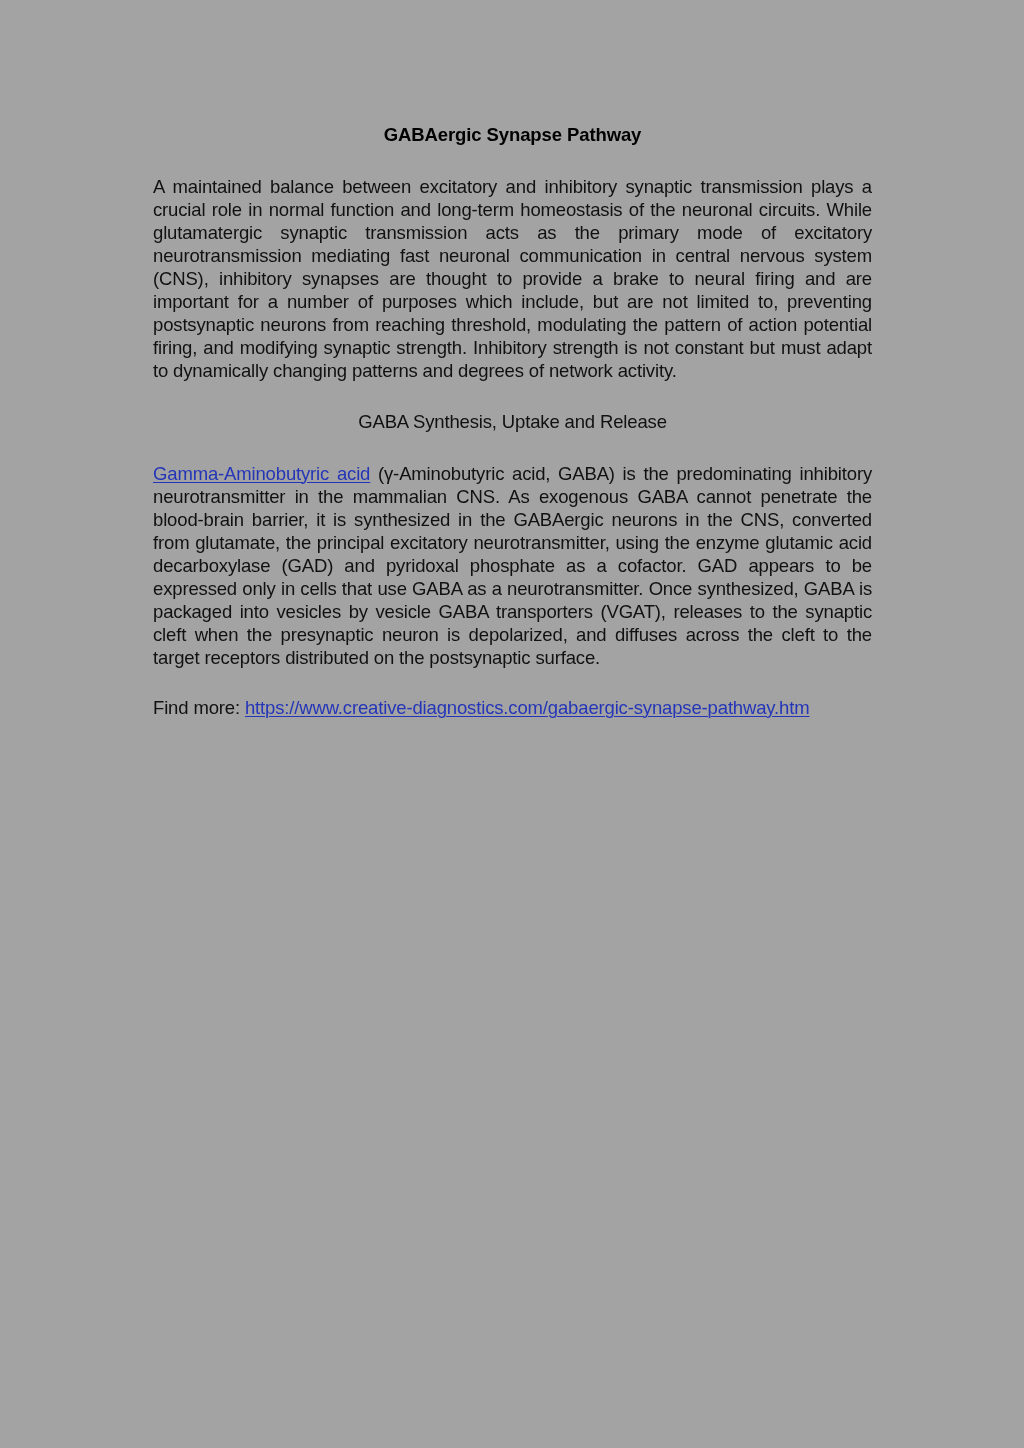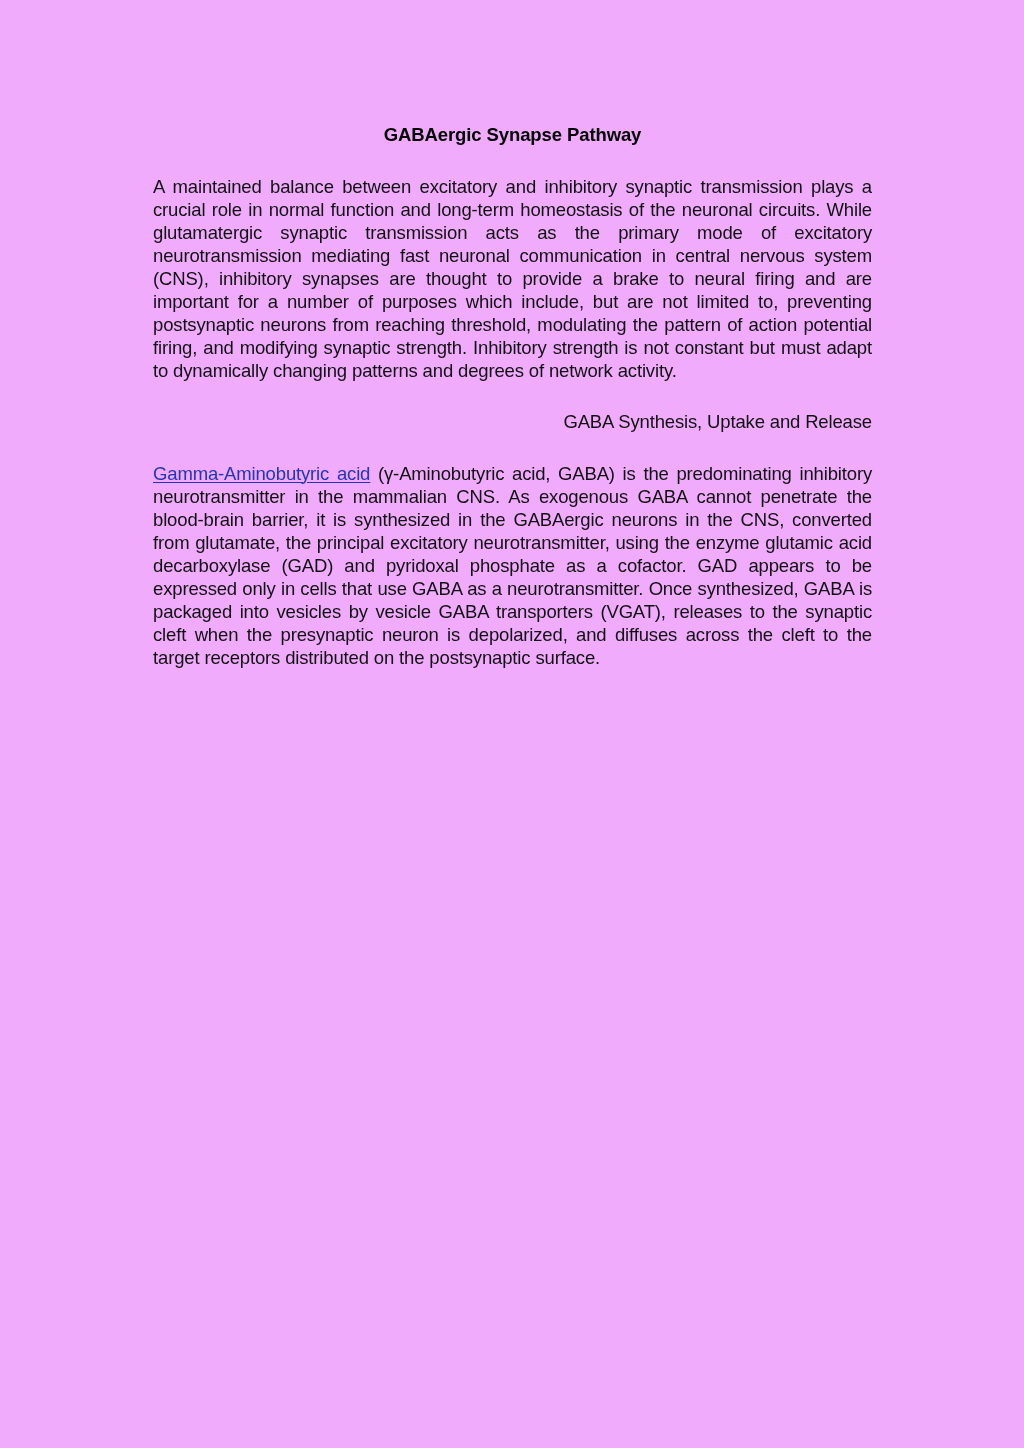--- a/index.html
+++ b/index.html
@@ -14,21 +14,21 @@
     font-family: "Liberation Sans", sans-serif;
     -webkit-font-smoothing: antialiased;
   }
 
   .page {
     position: absolute;
     left: 0;
     top: 0;
     width: 1024px;
     height: 1448px;
-    background: #f0abfc;
+    background: #a3a3a3;
     overflow: hidden;
   }
 
   .content {
     position: absolute;
     left: 153px;
     top: 122px;
     width: 719px;
   }
 
@@ -52,21 +52,21 @@
     letter-spacing: -0.15px;
     word-spacing: 0px;
     hyphens: none;
   }
 
   p.section-heading {
     margin: 0 0 26.5px 0;
     font-size: 18.5px;
     line-height: 26.5px;
     color: #111111;
-    text-align: right;
+    text-align: center;
     font-weight: normal;
     letter-spacing: -0.15px;
   }
 
   p.findmore {
     margin: 0;
     font-size: 18.5px;
     line-height: 26.5px;
     color: #111111;
     text-align: left;
@@ -91,15 +91,16 @@
   <div class="content">
 
     <div class="doc-title">GABAergic Synapse Pathway</div>
 
     <p class="body-para">A maintained balance between excitatory and inhibitory synaptic transmission plays a crucial role in normal function and long-term homeostasis of the neuronal circuits. While glutamatergic synaptic transmission acts as the primary mode of excitatory neurotransmission mediating fast neuronal communication in central nervous system (CNS), inhibitory synapses are thought to provide a brake to neural firing and are important for a number of purposes which include, but are not limited to, preventing postsynaptic neurons from reaching threshold, modulating the pattern of action potential firing, and modifying synaptic strength. Inhibitory strength is not constant but must adapt to dynamically changing patterns and degrees of network activity.</p>
 
     <p class="section-heading">GABA Synthesis, Uptake and Release</p>
 
     <p class="body-para"><a class="doclink inline-term" href="#">Gamma-Aminobutyric acid</a><span> (γ-Aminobutyric acid, GABA) is the predominating inhibitory neurotransmitter in the mammalian CNS. As exogenous GABA cannot penetrate the blood-brain barrier, it is synthesized in the GABAergic neurons in the CNS, converted from glutamate, the principal excitatory neurotransmitter, using the enzyme glutamic acid decarboxylase (GAD) and pyridoxal phosphate as a cofactor. GAD appears to be expressed only in cells that use GABA as a neurotransmitter. Once synthesized, GABA is packaged into vesicles by vesicle GABA transporters (VGAT), releases to the synaptic cleft when the presynaptic neuron is depolarized, and diffuses across the cleft to the target receptors distributed on the postsynaptic surface.</span></p>
 
+    <p class="findmore"><span>Find more: </span><a class="doclink" href="#">https://www.creative-diagnostics.com/gabaergic-synapse-pathway.htm</a></p>
 
   </div>
 </div>
 
 </body></html>

